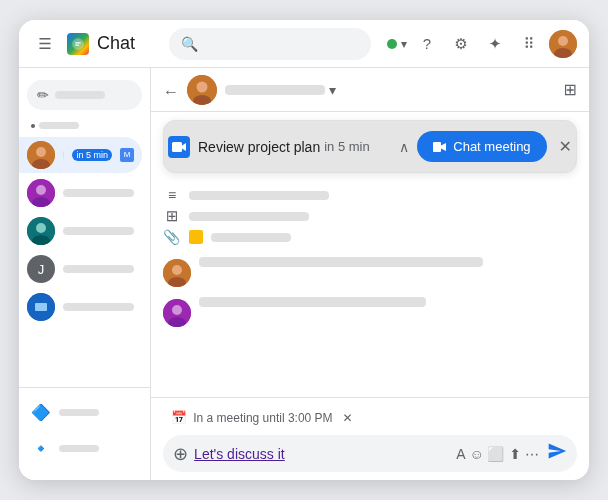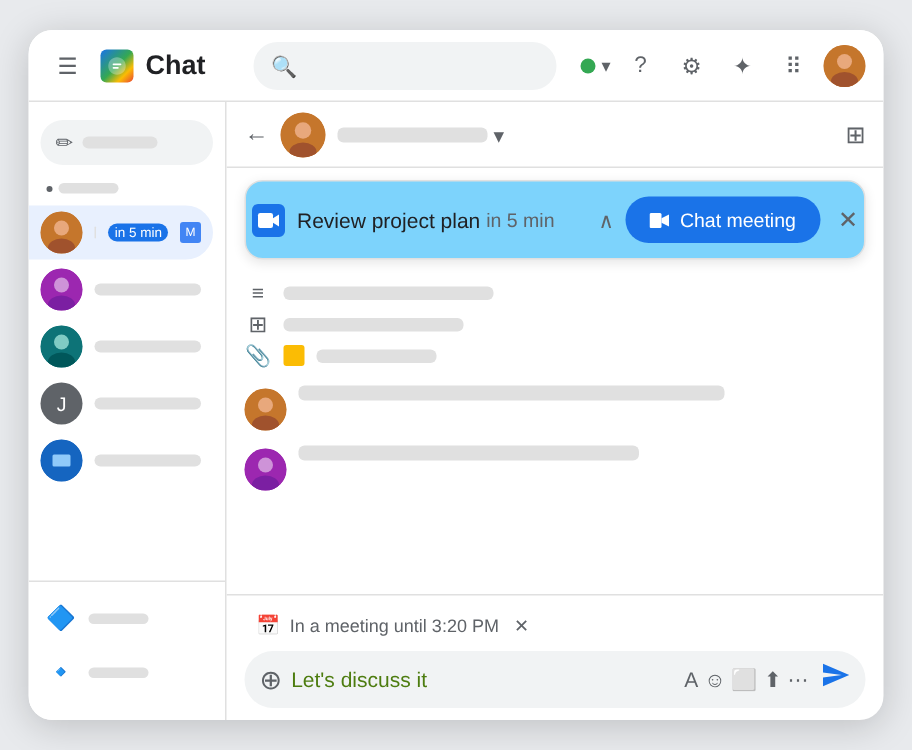--- a/index.html
+++ b/index.html
@@ -42,21 +42,21 @@
     }
     .hamburger-icon { cursor: pointer; color: #5f6368; font-size: 18px; }
     .google-chat-logo {
       width: 22px; height: 22px;
       background: linear-gradient(135deg, #1a73e8 0%, #34a853 50%, #fbbc04 75%, #ea4335 100%);
       border-radius: 4px;
       display: flex; align-items: center; justify-content: center;
       flex-shrink: 0;
     }
     .google-chat-logo svg { width: 14px; height: 14px; }
-    .app-title { font-size: 18px; font-weight: 700; color: #202124; }
+    .app-title { font-size: 18px; font-weight: 400; color: #202124; }
     .search-bar {
       flex: 1;
       background: #f1f3f4;
       border-radius: 24px;
       height: 32px;
       display: flex;
       align-items: center;
       padding: 0 12px;
       gap: 6px;
     }
@@ -210,21 +210,21 @@
       height: 10px;
       background: #e0e0e0;
       border-radius: 4px;
       width: 100px;
     }
     .chat-header-chevron { color: #5f6368; font-size: 14px; cursor: pointer; }
     .chat-header-icon { color: #5f6368; font-size: 16px; cursor: pointer; margin-left: auto; }
     
     .meeting-banner {
       margin: 8px 12px 0;
-      background: #7dd3fc;
+      background: #e5e5e5;
       border: 1px solid #e0e0e0;
       border-radius: 12px;
       padding: 10px 4px;
       display: flex;
       align-items: center;
       gap: 8px;
       box-shadow: 0 2px 8px rgba(0,0,0,0.1);
       flex-shrink: 0;
       position: relative;
       z-index: 2;
@@ -329,22 +329,23 @@
       background: #f1f3f4;
       border-radius: 24px;
       padding: 6px 10px;
     }
     .input-add-btn { color: #5f6368; font-size: 18px; cursor: pointer; }
     .input-text {
       flex: 1;
       border: none;
       background: transparent;
       font-size: 14px;
-      color: #4d7c0f;
+      color: #4c1d95;
       outline: none;
+      text-decoration: underline;
     }
     .input-actions {
       display: flex;
       align-items: center;
       gap: 4px;
     }
     .input-action-btn { color: #5f6368; font-size: 14px; cursor: pointer; }
     .send-btn { color: #1a73e8; font-size: 20px; cursor: pointer; margin-left: 2px; }
 
     
@@ -547,21 +548,21 @@
           </div>
           <div class="message-content">
             <div class="message-placeholder line" style="width:60%;"></div>
           </div>
         </div>
       </div>
 
       <div class="chat-input-container">
         <div class="meeting-indicator">
           <span class="meeting-indicator-icon">📅</span>
-          <span class="meeting-indicator-text">In a meeting until 3:20 PM</span>
+          <span class="meeting-indicator-text">In a meeting until 3:00 PM</span>
           <span class="meeting-indicator-close">✕</span>
         </div>
         <div class="input-row">
           <span class="input-add-btn">⊕</span>
           <input type="text" class="input-text" value="Let's discuss it" style="">
           <div class="input-actions">
             <span class="input-action-btn">A</span>
             <span class="input-action-btn">☺</span>
             <span class="input-action-btn">⬜</span>
             <span class="input-action-btn">⬆</span>

